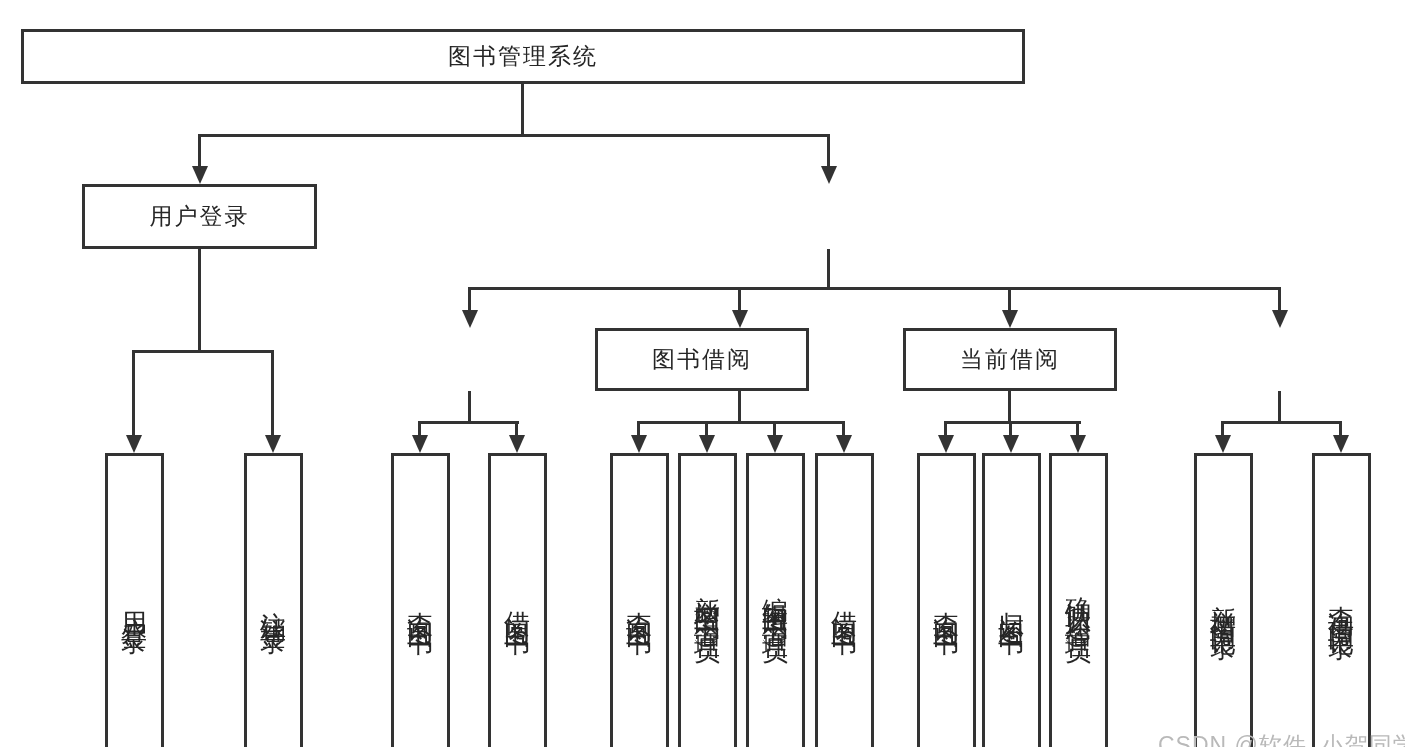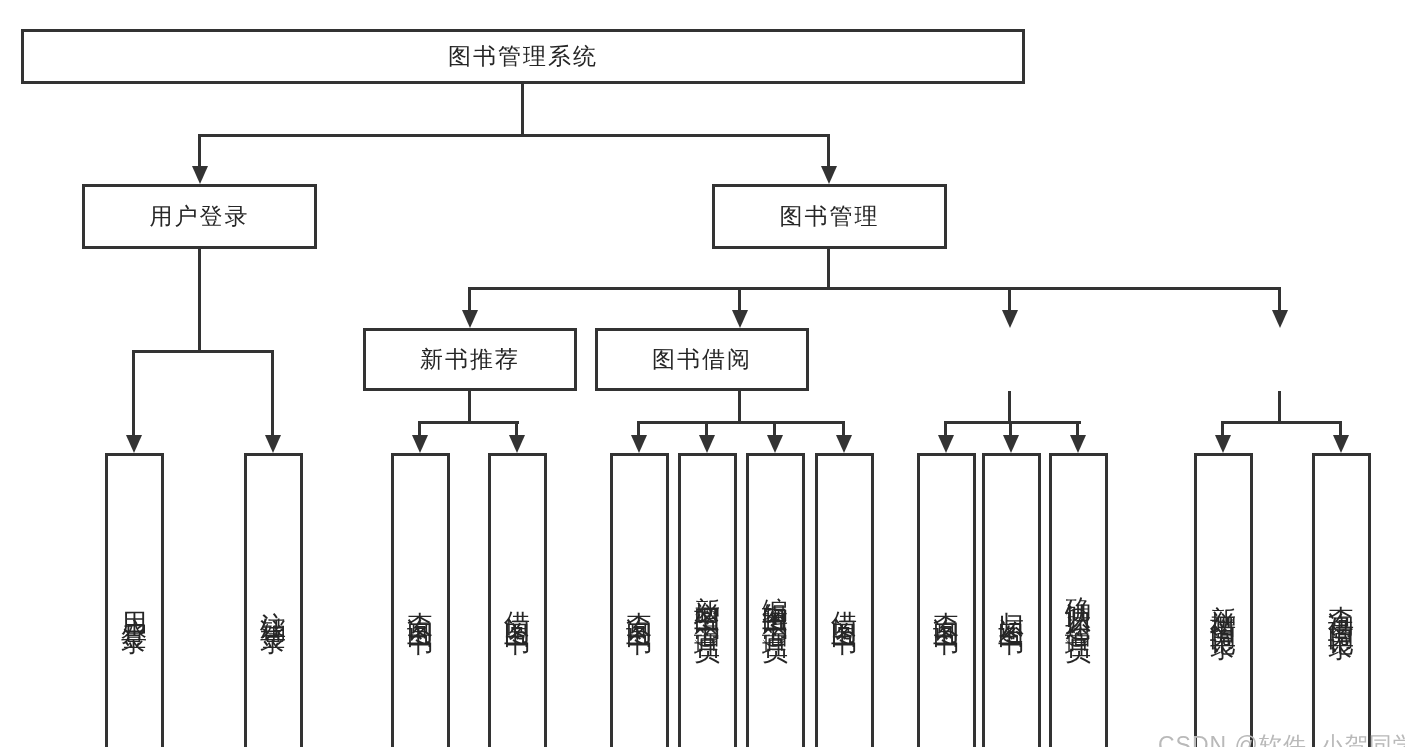--- a/index.html
+++ b/index.html
@@ -60,42 +60,41 @@
   <div class="box h" style="left:21px;top:13px;width:1004px;height:55px">图书管理系统</div>
 
   <div class="vl" style="left:521px;top:68px;height:53px"></div>
   <div class="hl" style="left:198px;top:118px;width:632px"></div>
   <div class="vl" style="left:198px;top:118px;height:32px"></div>
   <div class="arrow" style="left:192px;top:150px"></div>
   <div class="vl" style="left:827px;top:118px;height:32px"></div>
   <div class="arrow" style="left:821px;top:150px"></div>
 
   <div class="box h" style="left:82px;top:168px;width:235px;height:65px">用户登录</div>
-  <div class="box h" style="left:712px;top:168px;width:235px;height:65px">图书管理</div>
 
   <div class="vl" style="left:198px;top:233px;height:103px"></div>
   <div class="hl" style="left:132px;top:334px;width:142px"></div>
   <div class="vl" style="left:132px;top:334px;height:86px"></div>
   <div class="arrow" style="left:126px;top:419px"></div>
   <div class="vl" style="left:271px;top:334px;height:86px"></div>
   <div class="arrow" style="left:265px;top:419px"></div>
 
   <div class="vl" style="left:827px;top:233px;height:40px"></div>
   <div class="hl" style="left:468px;top:271px;width:813px"></div>
   <div class="vl" style="left:468px;top:271px;height:24px"></div>
   <div class="arrow" style="left:462px;top:294px"></div>
   <div class="vl" style="left:738px;top:271px;height:24px"></div>
   <div class="arrow" style="left:732px;top:294px"></div>
   <div class="vl" style="left:1008px;top:271px;height:24px"></div>
   <div class="arrow" style="left:1002px;top:294px"></div>
   <div class="vl" style="left:1278px;top:271px;height:24px"></div>
   <div class="arrow" style="left:1272px;top:294px"></div>
 
-  <div class="box h" style="left:363px;top:312px;width:214px;height:63px">新书推荐</div>
   <div class="box h" style="left:595px;top:312px;width:214px;height:63px">图书借阅</div>
+  <div class="box h" style="left:903px;top:312px;width:214px;height:63px">当前借阅</div>
 
   <div class="vl" style="left:468px;top:375px;height:32px"></div>
   <div class="hl" style="left:418px;top:405px;width:101px"></div>
   <div class="vl" style="left:418px;top:405px;height:15px"></div>
   <div class="arrow" style="left:412px;top:419px"></div>
   <div class="vl" style="left:515px;top:405px;height:15px"></div>
   <div class="arrow" style="left:509px;top:419px"></div>
 
   <div class="vl" style="left:738px;top:375px;height:32px"></div>
   <div class="hl" style="left:637px;top:405px;width:208px"></div>

